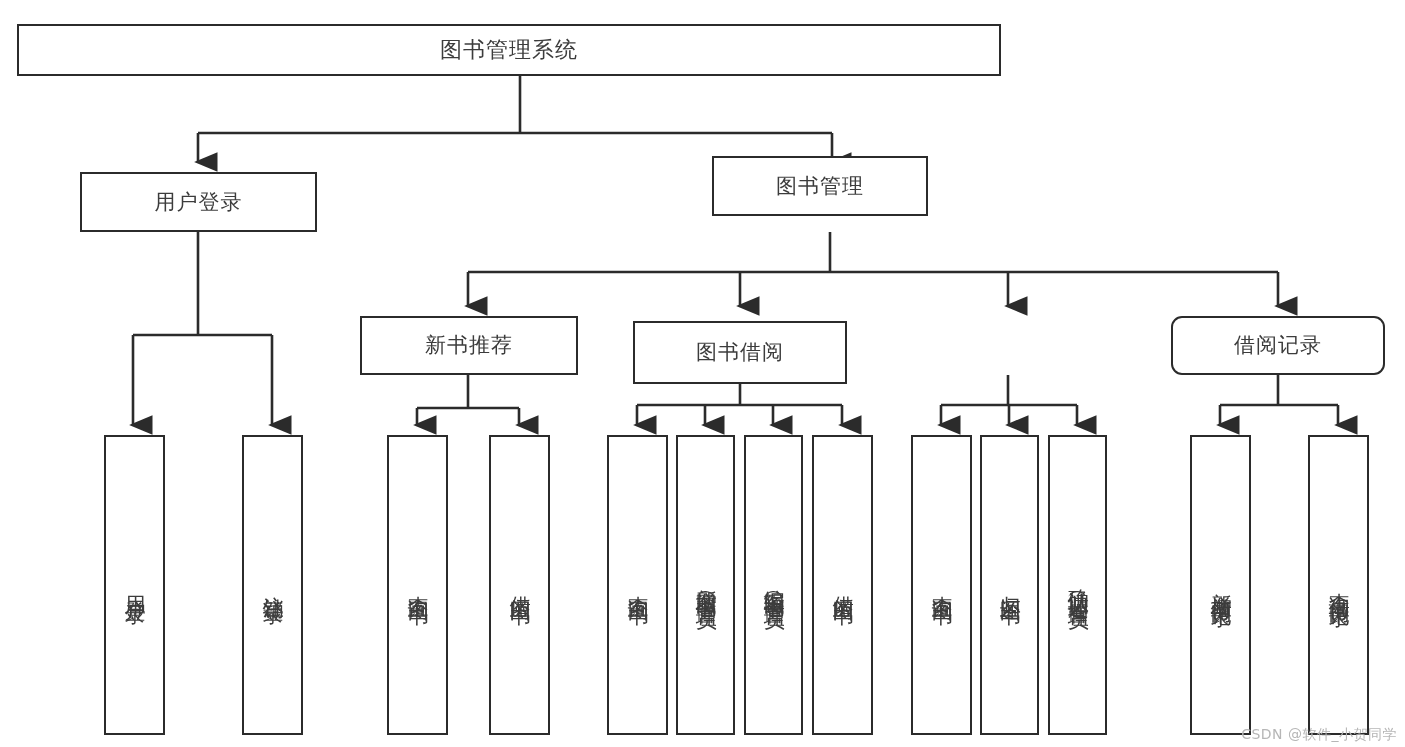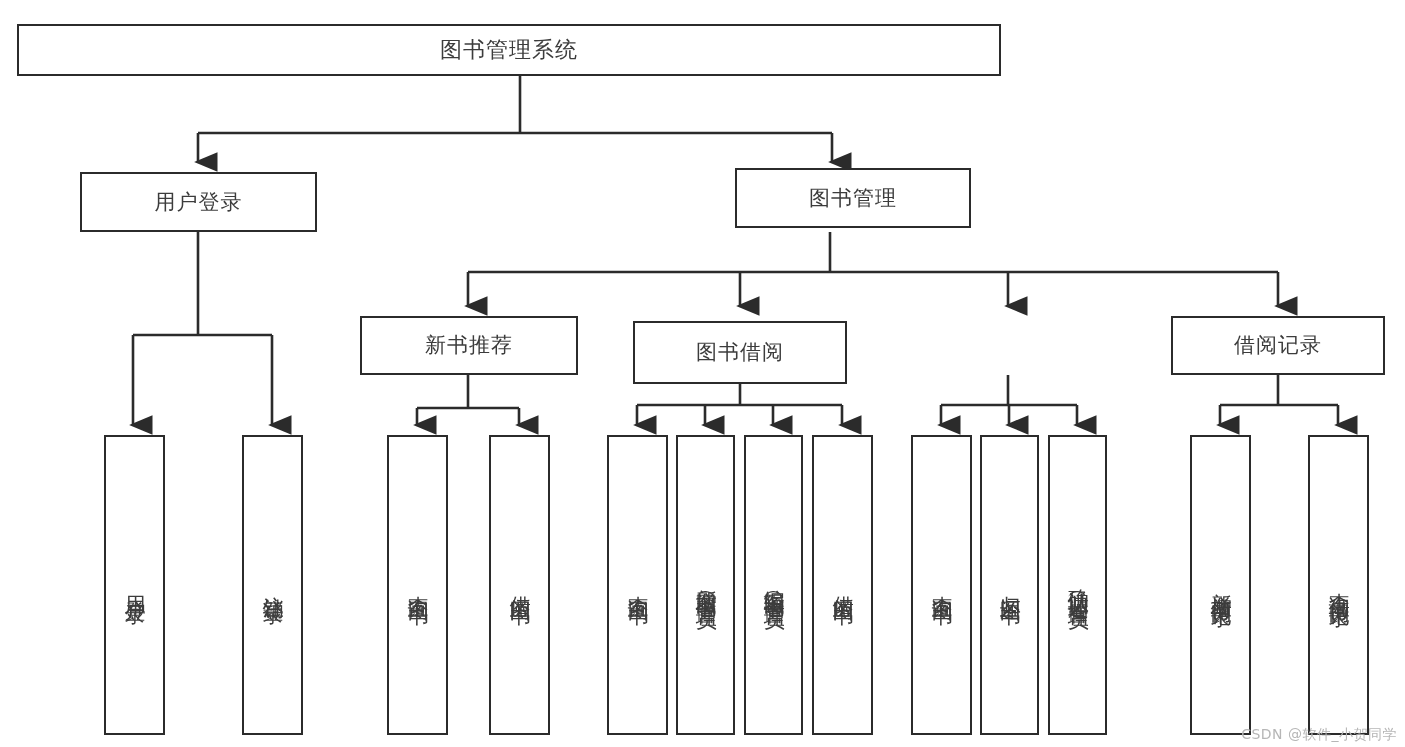--- a/index.html
+++ b/index.html
@@ -116,34 +116,34 @@
   </svg>
 
   <div class="node node-h" id="root-node" style="left:17px; top:13px; width:984px; height:52px;margin-top:11px;">
     <span class="label">图书管理系统</span>
   </div>
 
   <div class="node node-h" style="left:80px; top:172px; width:237px; height:60px;">
     <span class="label">用户登录</span>
   </div>
 
-  <div class="node node-h" style="left:712px; top:168px; width:236px; height:60px;margin-left:23px;">
+  <div class="node node-h" style="left:712px; top:156px; width:216px; height:60px;">
     <span class="label">图书管理</span>
   </div>
 
   <div class="node node-h" style="left:360px; top:316px; width:218px; height:59px;align-items:center;">
     <span class="label">新书推荐</span>
   </div>
 
   <div class="node node-h" style="left:633px; top:321px; width:214px; height:63px;">
     <span class="label">图书借阅</span>
   </div>
 
 
-  <div class="node node-h" style="left:1171px; top:316px; width:214px; height:59px;">
+  <div class="node node-h" style="left:1171px; top:316px; width:214px; height:59px;border-radius:11px;">
     <span class="label">借阅记录</span>
   </div>
 
   <div class="node node-v" style="left:104px; top:435px; width:61px; height:300px;">
     <span class="label">用户登录</span>
   </div>
 
   <div class="node node-v" style="left:242px; top:435px; width:61px; height:300px;">
     <span class="label">注销登录</span>
   </div>

